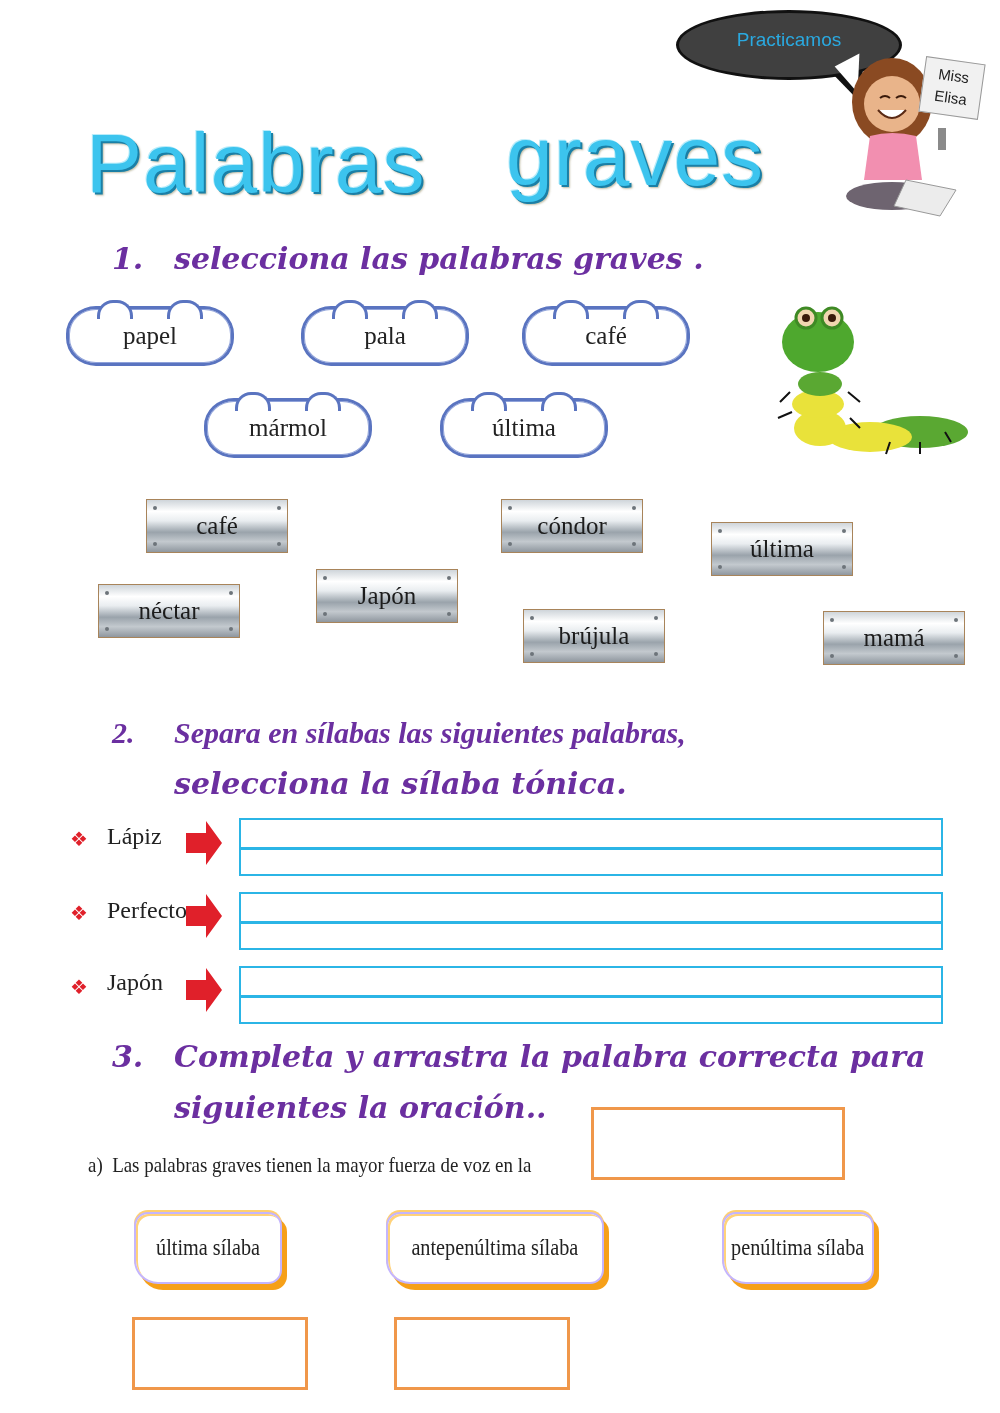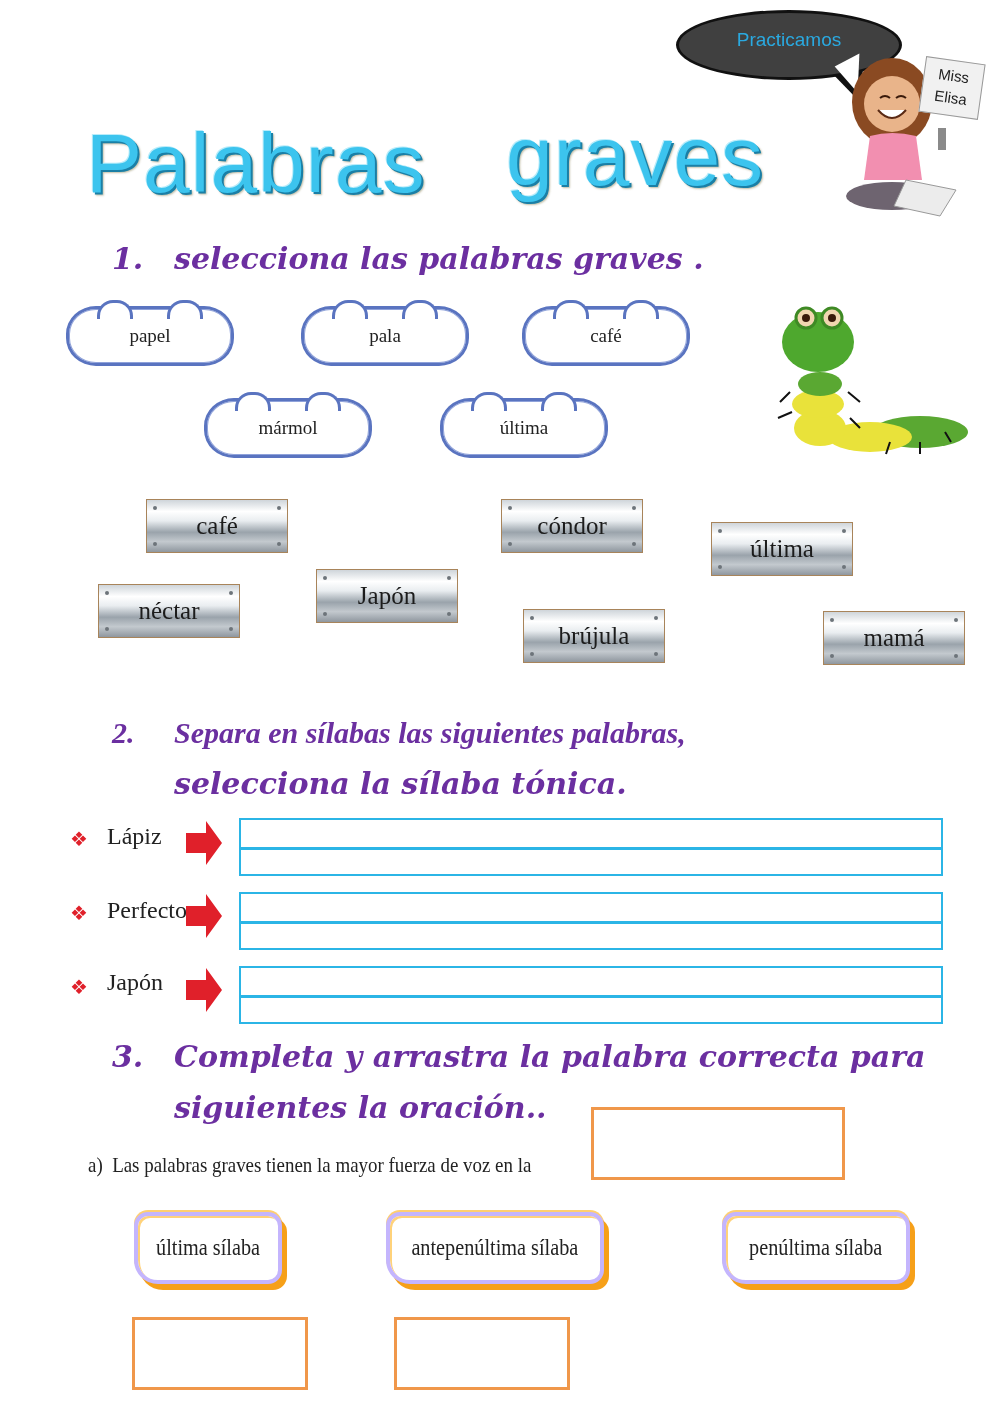--- a/index.html
+++ b/index.html
@@ -32,21 +32,21 @@
 
   
   .heading { position:absolute; font-family:"DejaVu Serif", serif; font-style:italic; font-weight:bold;
     color:#6b2fa0; font-size:30px; line-height:1; }
   .heading .num { display:inline-block; width:62px; }
 
   
   .cloud { position:absolute; width:168px; height:60px; box-sizing:border-box;
     border:3px solid #5a74c0; border-radius:30px / 28px; background:#fff;
     display:flex; align-items:center; justify-content:center;
-    font-family:"Liberation Serif", serif; font-size:19px; color:#222;
+    font-family:"Liberation Serif", serif; font-size:25px; color:#222;
     box-shadow: 0 0 0 1px #8fa2da inset; cursor:pointer; }
   .cloud::before, .cloud::after { content:""; position:absolute; width:30px; height:16px;
     border:3px solid #5a74c0; border-bottom:none; border-radius:16px 16px 0 0; background:#fff; top:-9px; }
   .cloud::before { left:28px; } .cloud::after { right:28px; }
 
   
   .plate { position:absolute; width:142px; height:54px; box-sizing:border-box;
     border:1px solid #a8845a;
     background:linear-gradient(180deg,#cfd5da 0%,#ffffff 22%,#e9edf0 40%,#9aa3ab 62%,#c3c9ce 80%,#8f979f 100%);
     display:flex; align-items:center; justify-content:center;
@@ -65,21 +65,21 @@
   .answer-input { position:absolute; left:2px; right:2px; height:24px; border:none; background:transparent;
     outline:none; font-family:"Liberation Sans", sans-serif; font-size:16px; }
 
   
   .sentence { position:absolute; left:88px; top:1152px; font-family:"Liberation Serif", serif;
     font-size:22px; color:#222; transform:scaleX(0.86); transform-origin:left center; white-space:nowrap; }
   .drop-box { position:absolute; box-sizing:border-box; border:3px solid #f0974a; background:#fff; cursor:pointer; }
   .tile { position:absolute; height:72px; box-sizing:border-box; background:#fff;
     border-radius:14px 14px 14px 24px;
     box-shadow: 5px 6px 0 #f6a019, 2px 2px 0 #ffd27a inset, 0 -2px 0 #ffcf70;
-    border:4px solid #c4b5fd;
+    border:2px solid #c4b5fd;
     display:flex; align-items:center; justify-content:center;
     font-family:"Liberation Serif", serif; font-size:23px; color:#222; cursor:grab; }
   .tile span { display:inline-block; transform:scaleX(0.88); white-space:nowrap; }
 </style>
 </head>
 <body>
 
 <div class="title-word" style="left:86px; top:114px;margin-top:7px;">Palabras</div>
 <div class="title-word" style="left:506px; top:114px;">graves</div>
 
@@ -225,18 +225,18 @@
   <span>a)</span>&nbsp;&nbsp;<span>Las palabras graves tienen la mayor fuerza de voz en la</span>
 </div>
 <div class="drop-box" style="left:591px; top:1107px; width:254px; height:73px;"></div>
 
 <div class="tile" style="left:134px; top:1212px; width:148px;">
   <span>última sílaba</span>
 </div>
 <div class="tile" style="left:386px; top:1212px; width:218px;">
   <span>antepenúltima sílaba</span>
 </div>
-<div class="tile" style="left:722px; top:1212px; width:188px;">
+<div class="tile" style="left:722px; top:1212px; width:152px;">
   <span>penúltima sílaba</span>
 </div>
 
 <div class="drop-box" style="left:132px; top:1317px; width:176px; height:73px;"></div>
 <div class="drop-box" style="left:394px; top:1317px; width:176px; height:73px;"></div>
 
 </body></html>

